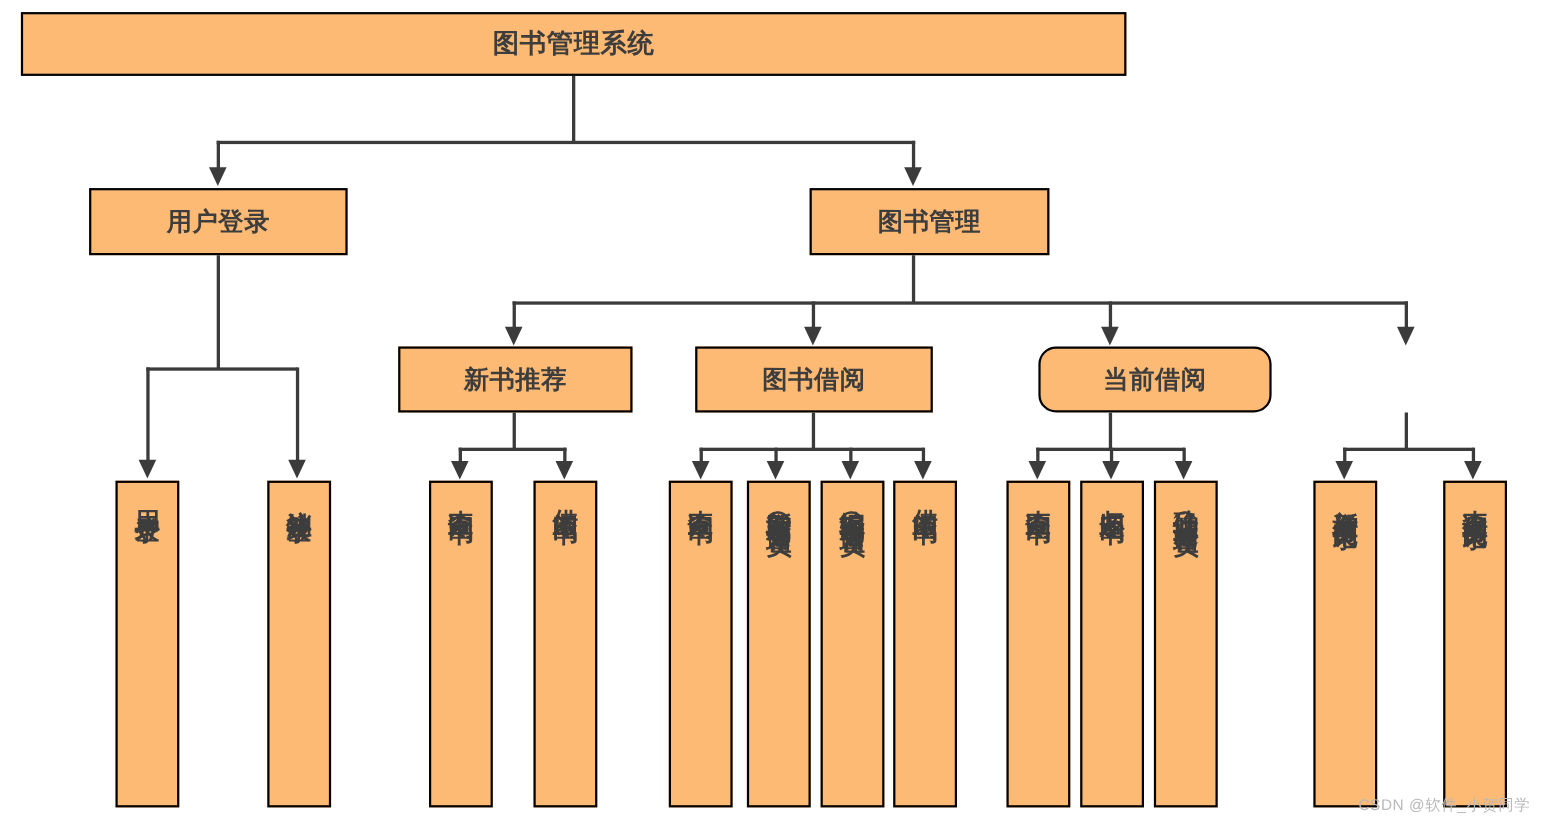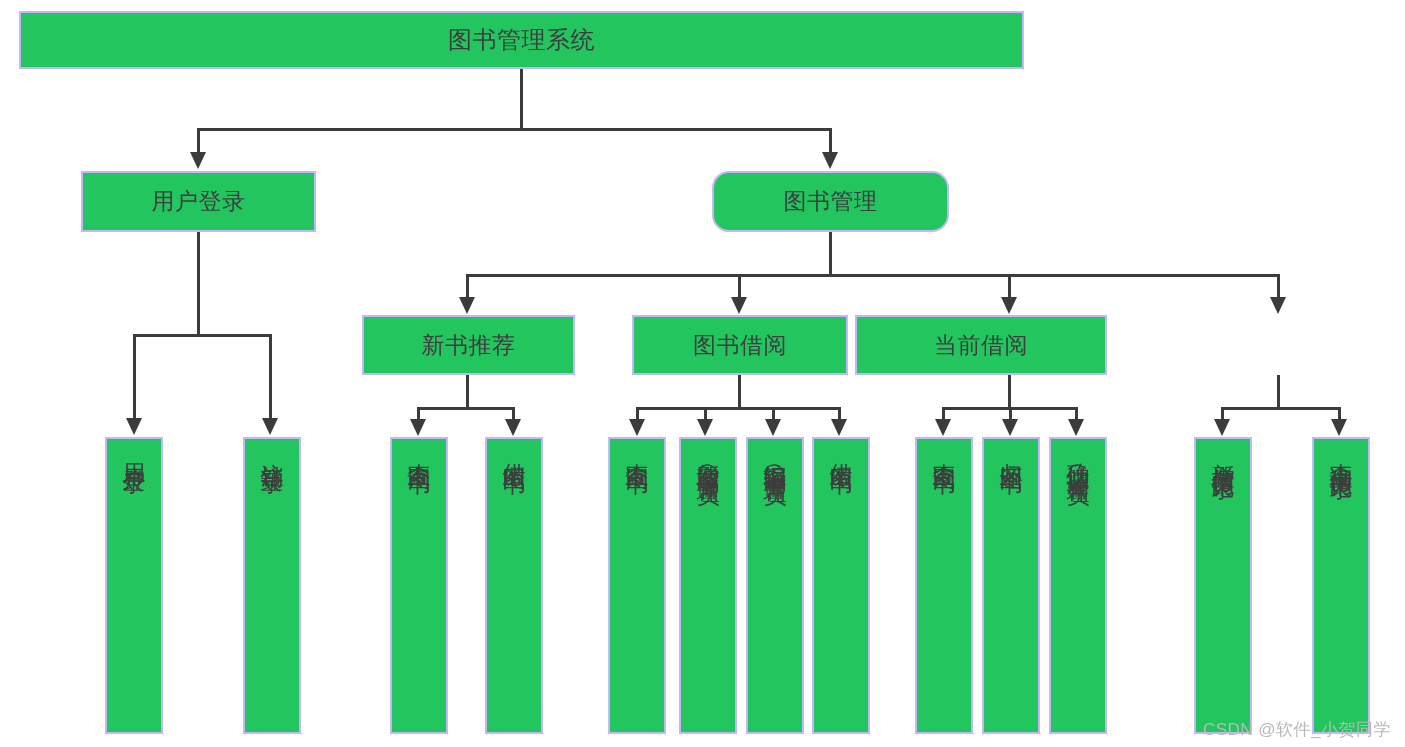--- a/index.html
+++ b/index.html
@@ -15,26 +15,27 @@
     position: relative;
     width: 1405px;
     height: 747px;
     background: #ffffff;
     overflow: hidden;
   }
   
   .node {
     position: absolute;
     box-sizing: border-box;
-    background: #22c55e;
-    border: 2px solid #c4b5fd;
+    background: #fdba74;
+    border: 2px solid #000000;
     display: flex;
     align-items: center;
     justify-content: center;
     color: #3a3a3a;
+    font-weight: bold;
   }
   .node .label {
     display: block;
     text-align: center;
     line-height: 1.15;
     color: #3d3d3d;
   }
   .node.h .label {
     font-size: 23px;
     letter-spacing: 0.5px;
@@ -69,21 +70,21 @@
     height: 0;
     border-left: 8px solid transparent;
     border-right: 8px solid transparent;
     border-top: 17px solid #3b3b3b;
   }
   
   #watermark {
     position: absolute;
     right: 14px;
     bottom: 6px;
-    font-size: 17px;
+    font-size: 14px;
     color: #b9b9b9;
     letter-spacing: 0.5px;
     white-space: nowrap;
     user-select: none;
   }
 </style>
 </head>
 <body>
 
 <div id="canvas">
@@ -97,21 +98,21 @@
   <div class="conn hline" style="left:197px; top:128px; width:635px; height:3px;"></div>
 
   <div class="conn vline" style="left:197px; top:128px; width:3px; height:26px;"></div>
   <div class="arrow" style="left:190px; top:152px;"></div>
   <div class="conn vline" style="left:829px; top:128px; width:3px; height:26px;"></div>
   <div class="arrow" style="left:822px; top:152px;"></div>
 
   <div class="node h" style="left:81px; top:171px; width:235px; height:61px;">
     <span class="label">用户登录</span>
   </div>
-  <div class="node h" style="left:712px; top:171px; width:237px; height:61px;border-radius:17px;">
+  <div class="node h" style="left:736px; top:171px; width:218px; height:61px;">
     <span class="label">图书管理</span>
   </div>
 
   <div class="conn vline" style="left:197px; top:232px; width:3px; height:104px;"></div>
   <div class="conn hline" style="left:133px; top:334px; width:137px; height:3px;"></div>
   <div class="conn vline" style="left:133px; top:334px; width:3px; height:86px;"></div>
   <div class="arrow" style="left:126px; top:418px;"></div>
   <div class="conn vline" style="left:269px; top:334px; width:3px; height:86px;"></div>
   <div class="arrow" style="left:262px; top:418px;"></div>
 
@@ -126,21 +127,21 @@
   <div class="arrow" style="left:1001px; top:297px;"></div>
   <div class="conn vline" style="left:1277px; top:274px; width:3px; height:26px;"></div>
   <div class="arrow" style="left:1270px; top:297px;"></div>
 
   <div class="node h" style="left:632px; top:315px; width:216px; height:60px;">
     <span class="label">图书借阅</span>
   </div>
   <div class="node h" style="left:362px; top:315px; width:213px; height:60px;">
     <span class="label">新书推荐</span>
   </div>
-  <div class="node h" style="left:855px; top:315px; width:252px; height:60px;">
+  <div class="node h" style="left:944px; top:315px; width:212px; height:60px;border-radius:16px;">
     <span class="label">当前借阅</span>
   </div>
 
   <div class="conn vline" style="left:466px; top:375px; width:3px; height:34px;"></div>
   <div class="conn hline" style="left:417px; top:407px; width:98px; height:3px;"></div>
   <div class="conn vline" style="left:417px; top:407px; width:3px; height:14px;"></div>
   <div class="arrow" style="left:410px; top:419px;"></div>
   <div class="conn vline" style="left:512px; top:407px; width:3px; height:14px;"></div>
   <div class="arrow" style="left:505px; top:419px;"></div>
 

